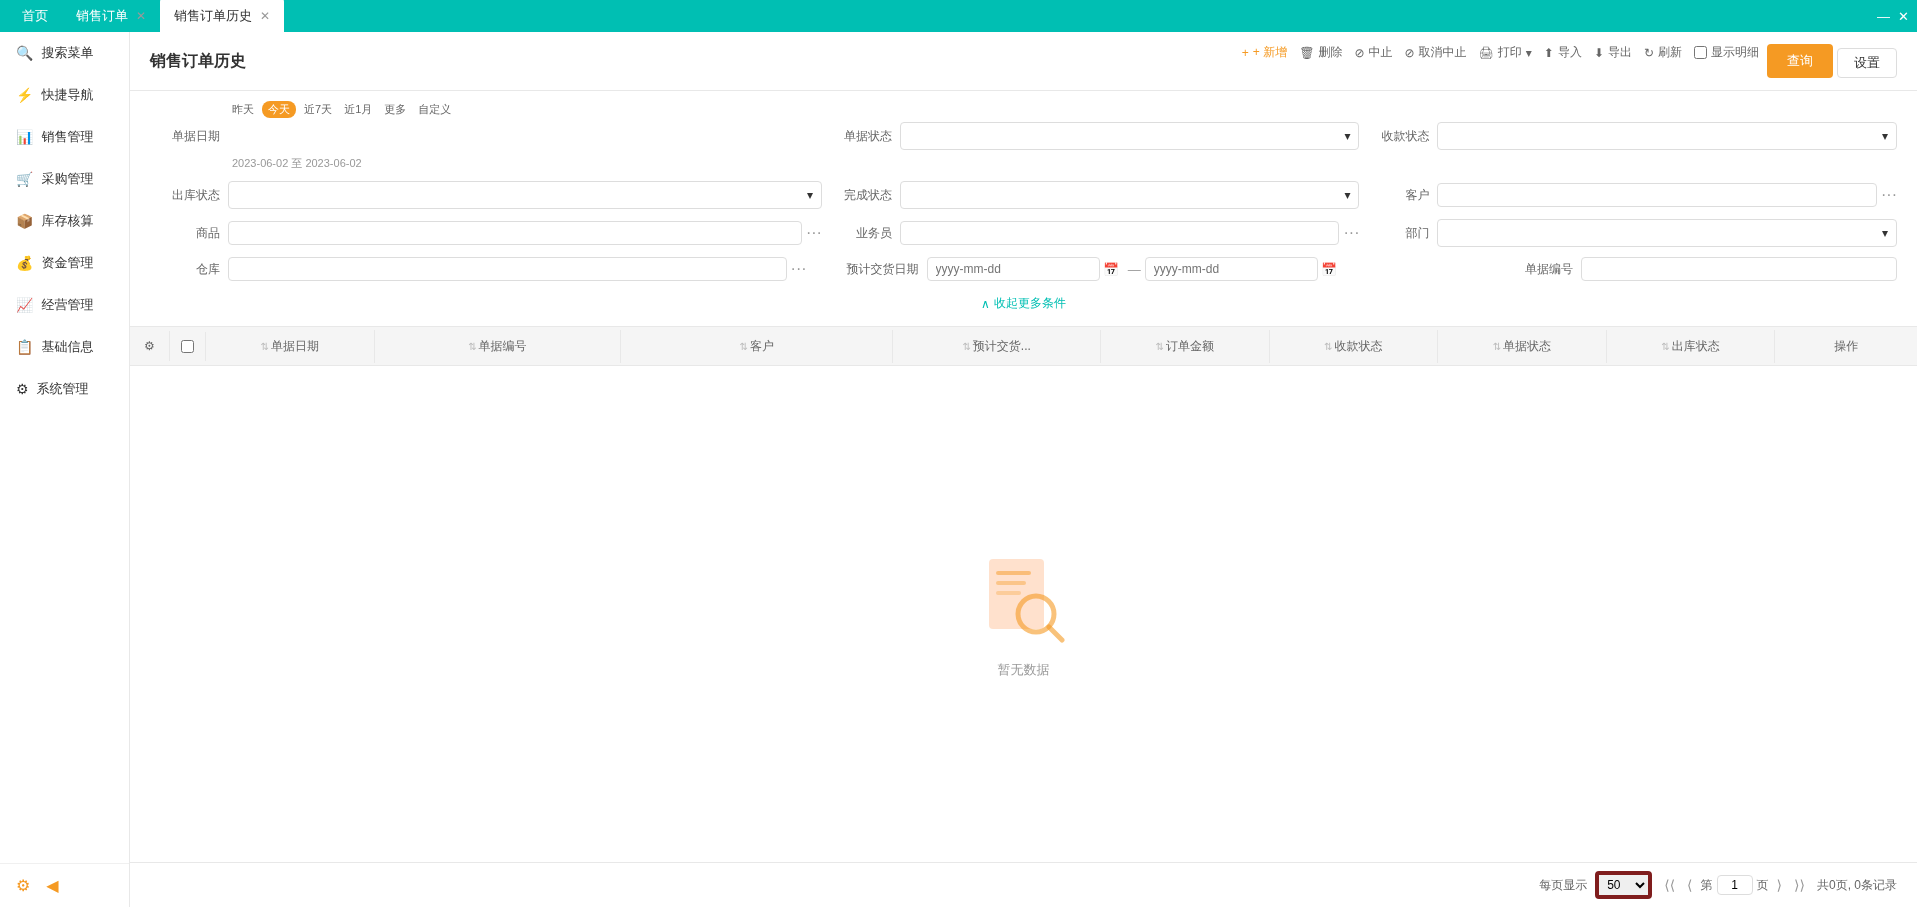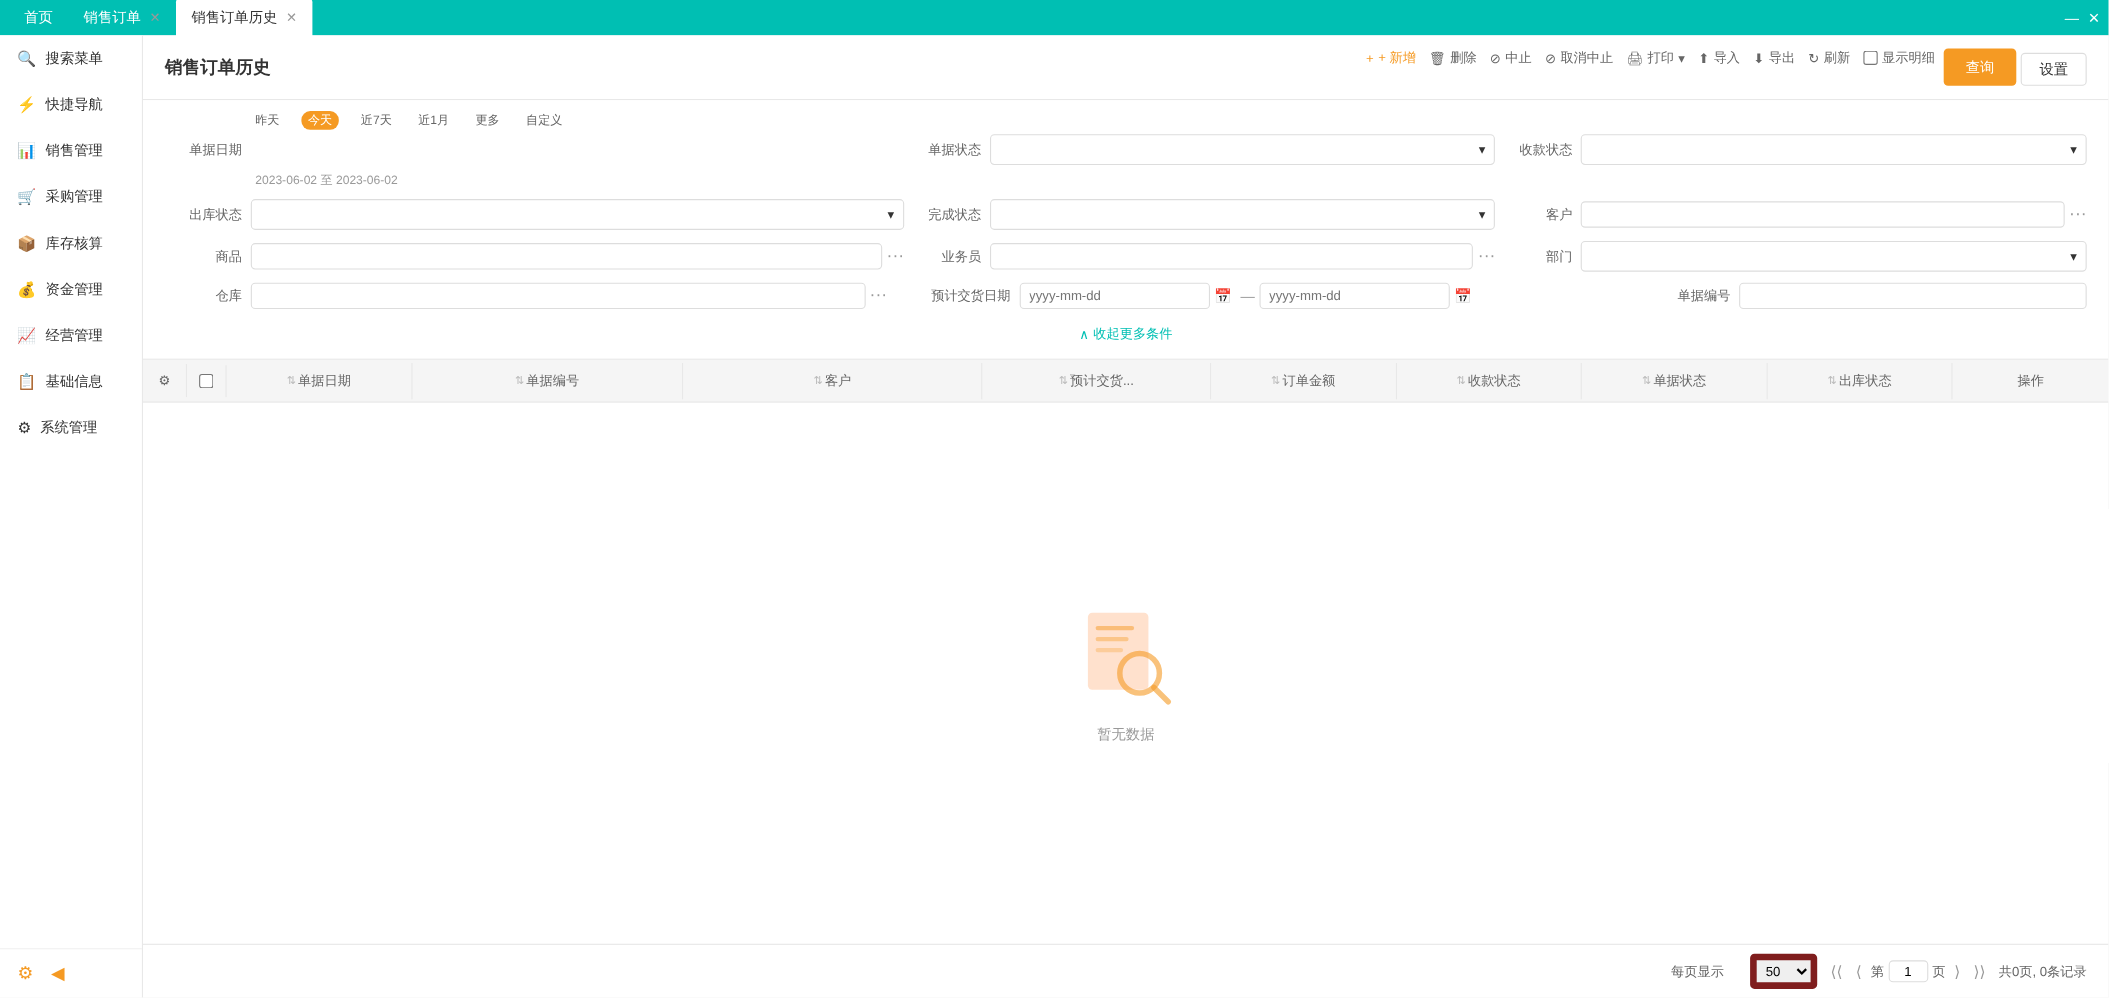--- a/index.html
+++ b/index.html
@@ -37,21 +37,21 @@
     .btn-setting { background: #fff; color: #333; border: 1px solid #ddd; border-radius: 4px; padding: 5px 16px; cursor: pointer; font-size: 13px; margin-top: 4px; }
     .btn-display { display: flex; align-items: center; gap: 4px; font-size: 12px; color: #666; }
 
     
     .filter-area { background: #fff; padding: 10px 20px; }
     .filter-row { display: flex; align-items: center; margin-bottom: 10px; }
     .filter-item { display: flex; align-items: center; flex: 1; }
     .filter-label { color: #666; font-size: 12px; min-width: 70px; text-align: right; margin-right: 8px; flex-shrink: 0; }
     .filter-input { border: 1px solid #ddd; border-radius: 4px; padding: 4px 8px; font-size: 12px; color: #333; background: #fff; flex: 1; outline: none; }
     .filter-select { border: 1px solid #ddd; border-radius: 4px; padding: 4px 8px; font-size: 12px; color: #333; background: #fff; flex: 1; outline: none; display: flex; align-items: center; justify-content: space-between; cursor: pointer; min-height: 28px; }
-    .date-shortcuts { display: flex; align-items: center; gap: 16px; }
+    .date-shortcuts { display: flex; align-items: center; gap: 4px; }
     .date-btn { font-size: 11px; color: #666; cursor: pointer; padding: 1px 4px; }
     .date-btn.active { background: #f59a23; color: #fff; border-radius: 8px; padding: 1px 6px; }
     .date-range { font-size: 11px; color: #999; margin-left: 4px; margin-top: 36px; }
     .dots-btn { color: #999; cursor: pointer; font-size: 16px; margin-left: 4px; }
     .calendar-icon { color: #f59a23; cursor: pointer; margin: 0 4px; }
     .collapse-btn { text-align: center; padding: 4px; color: #00bfb3; font-size: 12px; cursor: pointer; display: flex; align-items: center; justify-content: center; gap: 4px; }
 
     
     .table-area { flex: 1; background: #fff; margin: 0; overflow: auto; display: flex; flex-direction: column; }
     .table-header { display: flex; align-items: center; background: #f5f5f5; border-bottom: 1px solid #e8e8e8; border-top: 1px solid #e8e8e8; padding: 0; min-height: 40px; }
@@ -69,21 +69,21 @@
     .th.action-th { flex: 1; border-right: none; }
     .sort-icon { color: #bbb; font-size: 10px; }
 
     
     .empty-state { flex: 1; display: flex; flex-direction: column; align-items: center; justify-content: center; gap: 12px; }
     .empty-icon { width: 100px; height: 100px; position: relative; }
     .empty-text { color: #999; font-size: 13px; }
 
     
     .pagination { display: flex; align-items: center; justify-content: flex-end; padding: 8px 20px; background: #fff; border-top: 1px solid #e8e8e8; gap: 8px; font-size: 12px; color: #666; }
-    .page-size-select { border: 6px solid #7f1d1d; border-radius: 4px; padding: 2px 4px; font-size: 12px; margin-left: 16px; }
+    .page-size-select { border: 4px solid #7f1d1d; border-radius: 4px; padding: 2px 4px; font-size: 12px; }
     .page-nav { display: flex; align-items: center; gap: 4px; }
     .page-nav-btn { cursor: pointer; color: #999; font-size: 14px; padding: 0 4px; }
     .page-input { border: 1px solid #ddd; border-radius: 4px; padding: 2px 6px; width: 36px; text-align: center; font-size: 12px; }
     .filter-date-input { border: 1px solid #ddd; border-radius: 4px; padding: 4px 8px; font-size: 12px; color: #8b5cf6; background: #fff; outline: none; min-width: 100px; }
   </style>
 </head>
 <body>
 
 <div class="top-bar">
   <div class="tab home">

